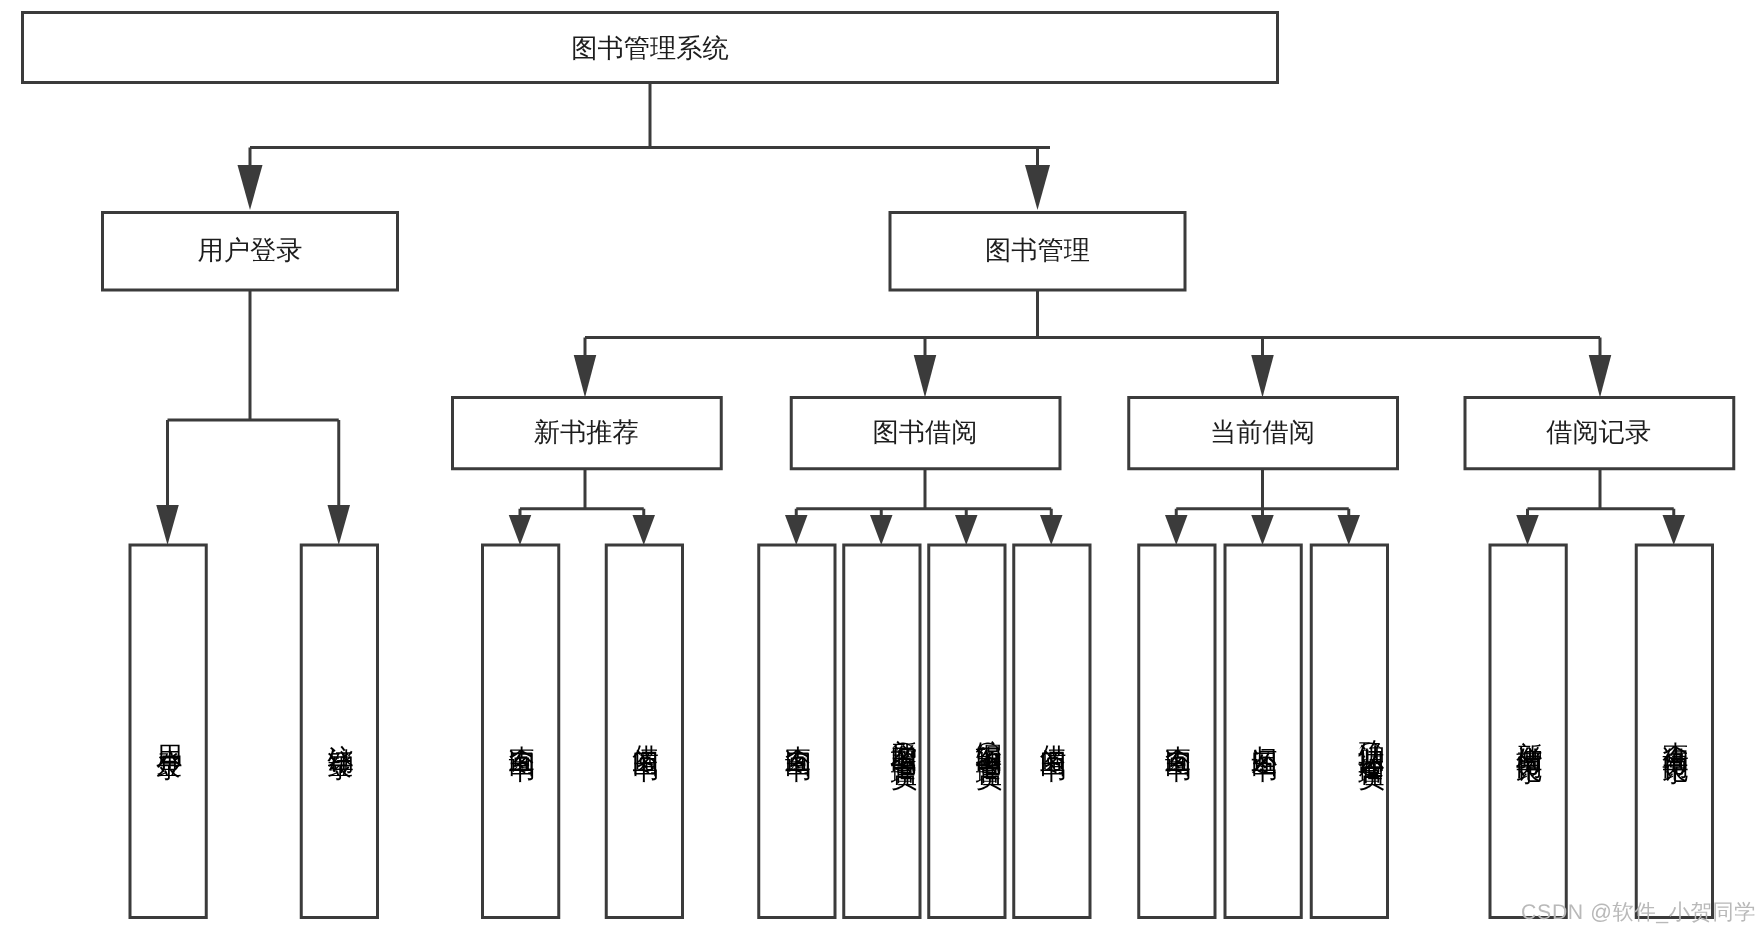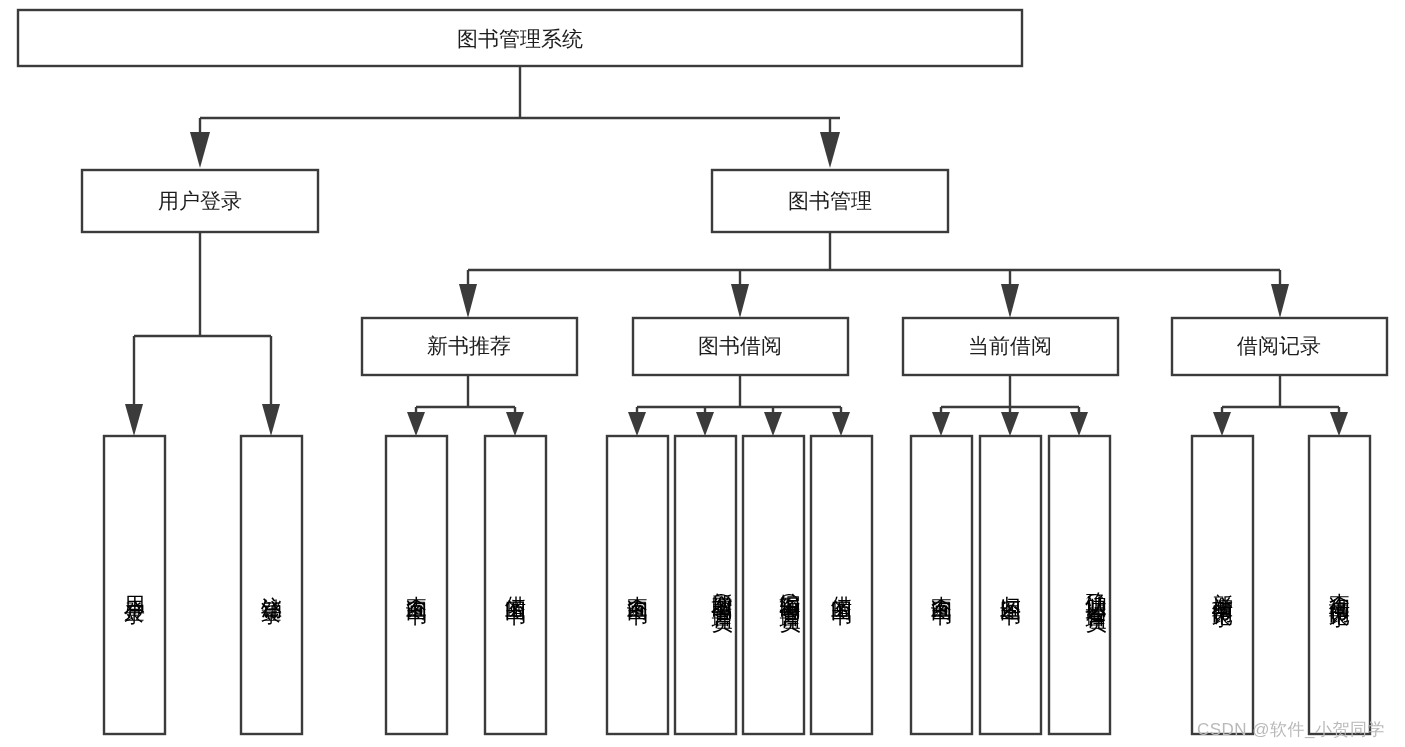--- a/index.html
+++ b/index.html
@@ -54,21 +54,21 @@
     font-family: "Liberation Sans", "DejaVu Sans", sans-serif;
     font-size: 21px;
     fill: #1d1d1d;
     writing-mode: vertical-rl;
     text-orientation: upright;
     letter-spacing: 3px;
     white-space: pre;
   }
   .watermark-text {
     position: absolute;
-    right: 20px;
+    right: 0;
     bottom: 6px;
     font-family: "Liberation Sans", "DejaVu Sans", sans-serif;
     font-size: 17px;
     color: #b9b9b9;
     letter-spacing: 0.5px;
     user-select: none;
     white-space: nowrap;
   }
 </style>
 </head>

